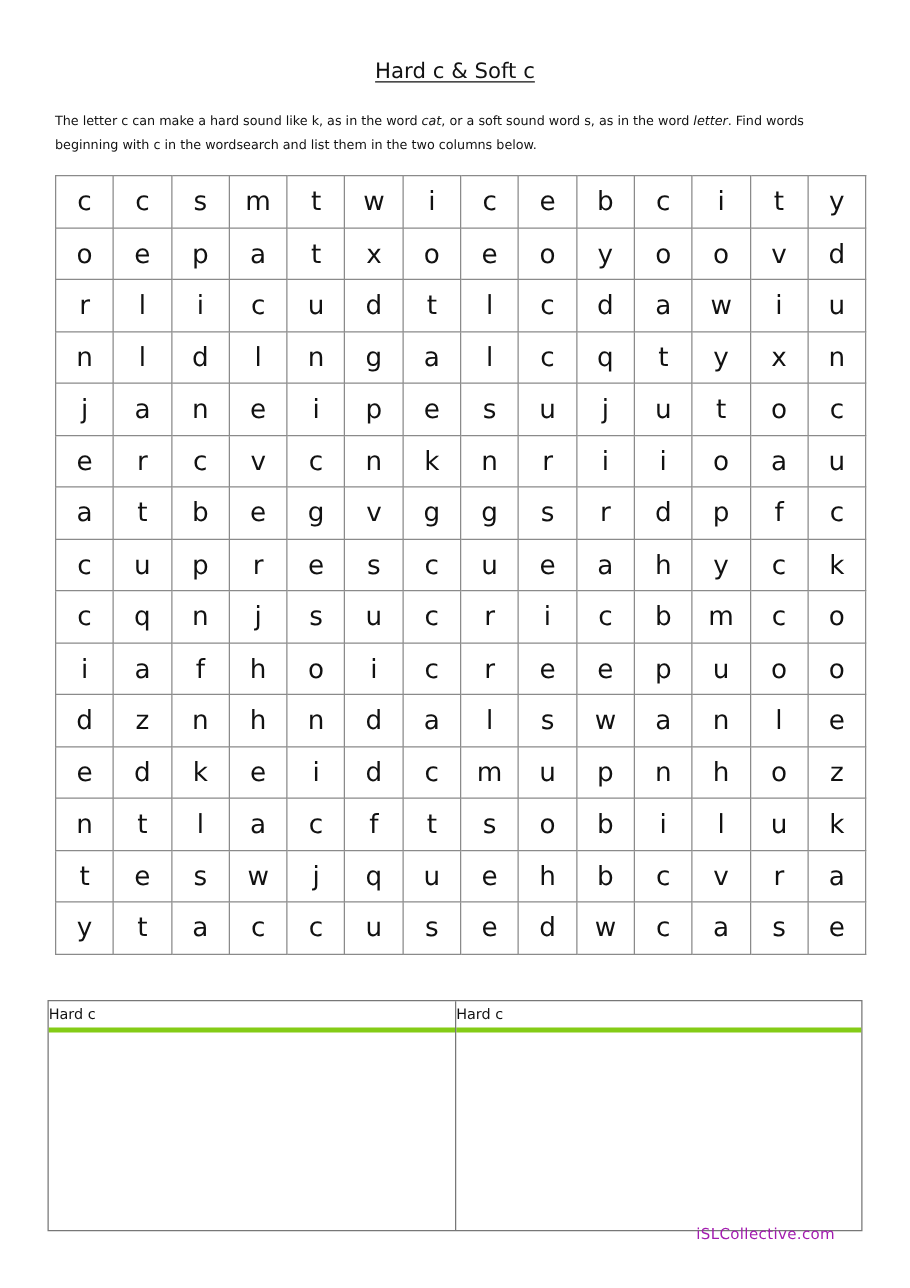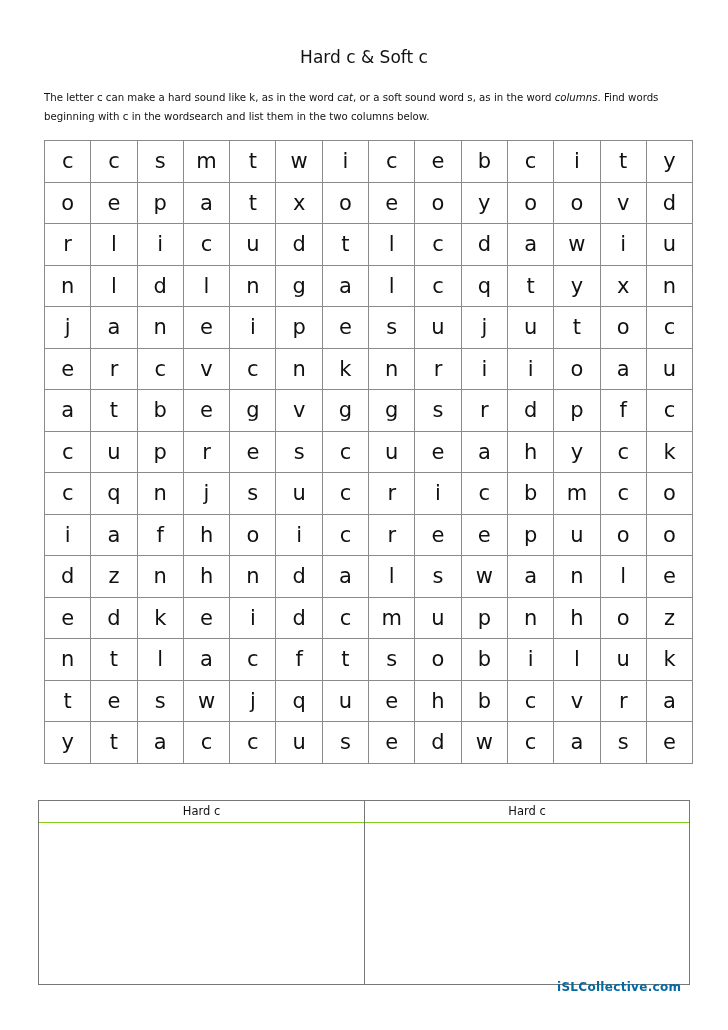--- a/index.html
+++ b/index.html
@@ -1,41 +1,41 @@
 <!DOCTYPE html>
 <html><head>
 <meta charset="utf-8">
 <style>
   html, body { margin:0; padding:0; background:#ffffff; }
   body { width:728px; height:1030px; position:relative; overflow:hidden;
          font-family:"DejaVu Sans", sans-serif; color:#111; }
   .title { position:absolute; left:0; width:728px; top:47px; text-align:center;
-           font-size:17px; text-underline-offset:3px; }
+           font-size:17px; text-decoration:underline; text-underline-offset:3px; }
   .intro { position:absolute; left:44px; top:88px; width:650px; font-size:10.2px;
            line-height:19px; }
   .intro em { }
   .grid { position:absolute; left:44px; top:140px; border-collapse:collapse; }
   .grid td { width:45.3px; height:40.5px; border:1px solid #8a8a8a; padding:0;
              text-align:center; vertical-align:middle; font-size:21px; color:#111; }
   .answers { position:absolute; left:38px; top:800px; width:652px; height:185px;
              border:1px solid #777; box-sizing:border-box; }
   .answers .hdr { position:absolute; top:0; height:21px; line-height:21px;
-                  text-align:center; font-size:11.5px; border-bottom:1px solid #84cc16; }
+                  font-size:11.5px; border-bottom:4px solid #84cc16; }
   .answers .col { position:absolute; top:21px; bottom:0; }
   .answers .divider { position:absolute; left:325px; top:0; bottom:0; width:0;
                       border-left:1px solid #777; }
   .watermark { position:absolute; left:557px; top:980px; font-size:12px;
-               font-weight:bold; color:#0369a1; letter-spacing:0.3px; }
+               font-weight:normal; color:#a21caf; letter-spacing:0.3px; }
 </style>
 </head>
 <body>
 
 <div class="title">Hard c &amp; Soft c</div>
 
-<div class="intro"><span>The letter c can make a hard sound like k, as in the word </span><em>cat</em><span>, or a soft sound word s, as in the word </span><em>columns</em><span>. Find words beginning with c in the wordsearch and list them in the two columns below.</span></div>
+<div class="intro"><span>The letter c can make a hard sound like k, as in the word </span><em>cat</em><span>, or a soft sound word s, as in the word </span><em>letter</em><span>. Find words beginning with c in the wordsearch and list them in the two columns below.</span></div>
 
 <table class="grid">
   <tbody id="grid-body">
       <tr>
         <td>c</td>
         <td>c</td>
         <td>s</td>
         <td>m</td>
         <td>t</td>
         <td>w</td>

